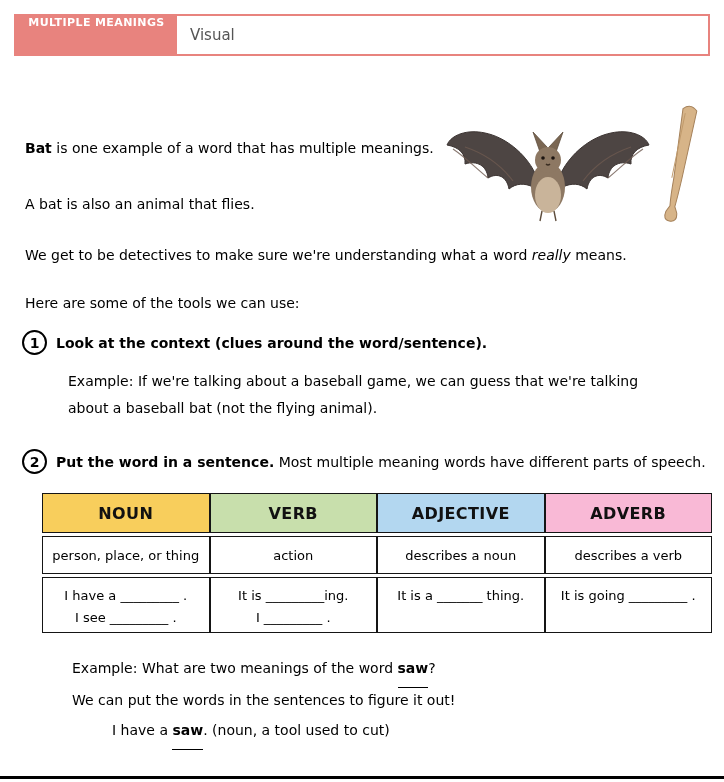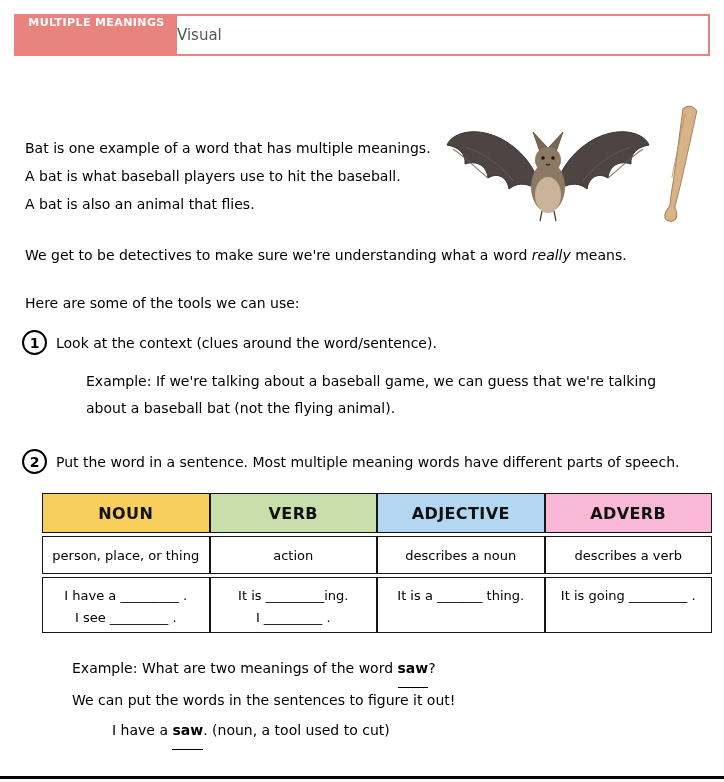--- a/index.html
+++ b/index.html
@@ -31,33 +31,34 @@
     font-weight: bold;
     letter-spacing: 0.4px;
     display: flex;
     align-items: flex-start;
     justify-content: center;
   }
   .header-title {
     flex: 1;
     display: flex;
     align-items: center;
+    padding-left: 13px;
     font-size: 15px;
     color: #555;
     border-radius: 19px;
   }
 
   
   .line {
     position: absolute;
     font-size: 14px;
     white-space: nowrap;
     color: #000;
   }
-  .b { font-weight: normal; }
+  .b { font-weight: bold; }
   .i { font-style: italic; }
   .u { border-bottom: 1.5px solid #000; padding-bottom: 11px; font-weight: bold; }
 
   
   .tool-item {
     position: absolute;
     display: flex;
     align-items: center;
     gap: 9px;
     white-space: nowrap;
@@ -139,23 +140,20 @@
       <span>MULTIPLE MEANINGS</span>
     </div>
     <div class="header-title">
       <span>Visual</span>
     </div>
   </div>
 
 
   <div class="line" style="left:25px; top:140px">
     <span class="b">Bat</span><span> is one example of a word that has multiple meanings.</span>
-  </div>
-  <div class="line" style="left:25px; top:168px">
-    <span>A bat is what baseball players use to hit the baseball.</span>
   </div>
   <div class="line" style="left:25px; top:196px">
     <span>A bat is also an animal that flies.</span>
   </div>
 
   <svg class="illustration" viewBox="0 0 272 134" xmlns="http://www.w3.org/2000/svg">
     <g>
 
       <path d="M92,72 C82,52 62,36 42,32 C24,28 8,34 4,44
                C16,46 23,53 22,63 C34,59 44,65 45,77
@@ -193,21 +191,21 @@
   </div>
 
   <div class="line" style="left:25px; top:295px">
     <span>Here are some of the tools we can use:</span>
   </div>
 
   <div class="tool-item" style="left:22px; top:330px">
     <span class="num-circle">1</span>
     <span class="b">Look at the context (clues around the word/sentence).</span>
   </div>
-  <div class="example-block" style="left:86px; top:368px">Example: If we're talking about a baseball game, we can guess that we're talking about a baseball bat (not the flying animal).</div>
+  <div class="example-block" style="left:68px; top:368px">Example: If we're talking about a baseball game, we can guess that we're talking about a baseball bat (not the flying animal).</div>
 
   <div class="tool-item" style="left:22px; top:449px">
     <span class="num-circle">2</span>
     <span><span class="b">Put the word in a sentence.</span><span> Most multiple meaning words have different parts of speech.</span></span>
   </div>
 
   <table class="pos">
     <tbody>
         <tr>
       <th style="background: rgb(248, 206, 92);"><span>NOUN</span></th>

